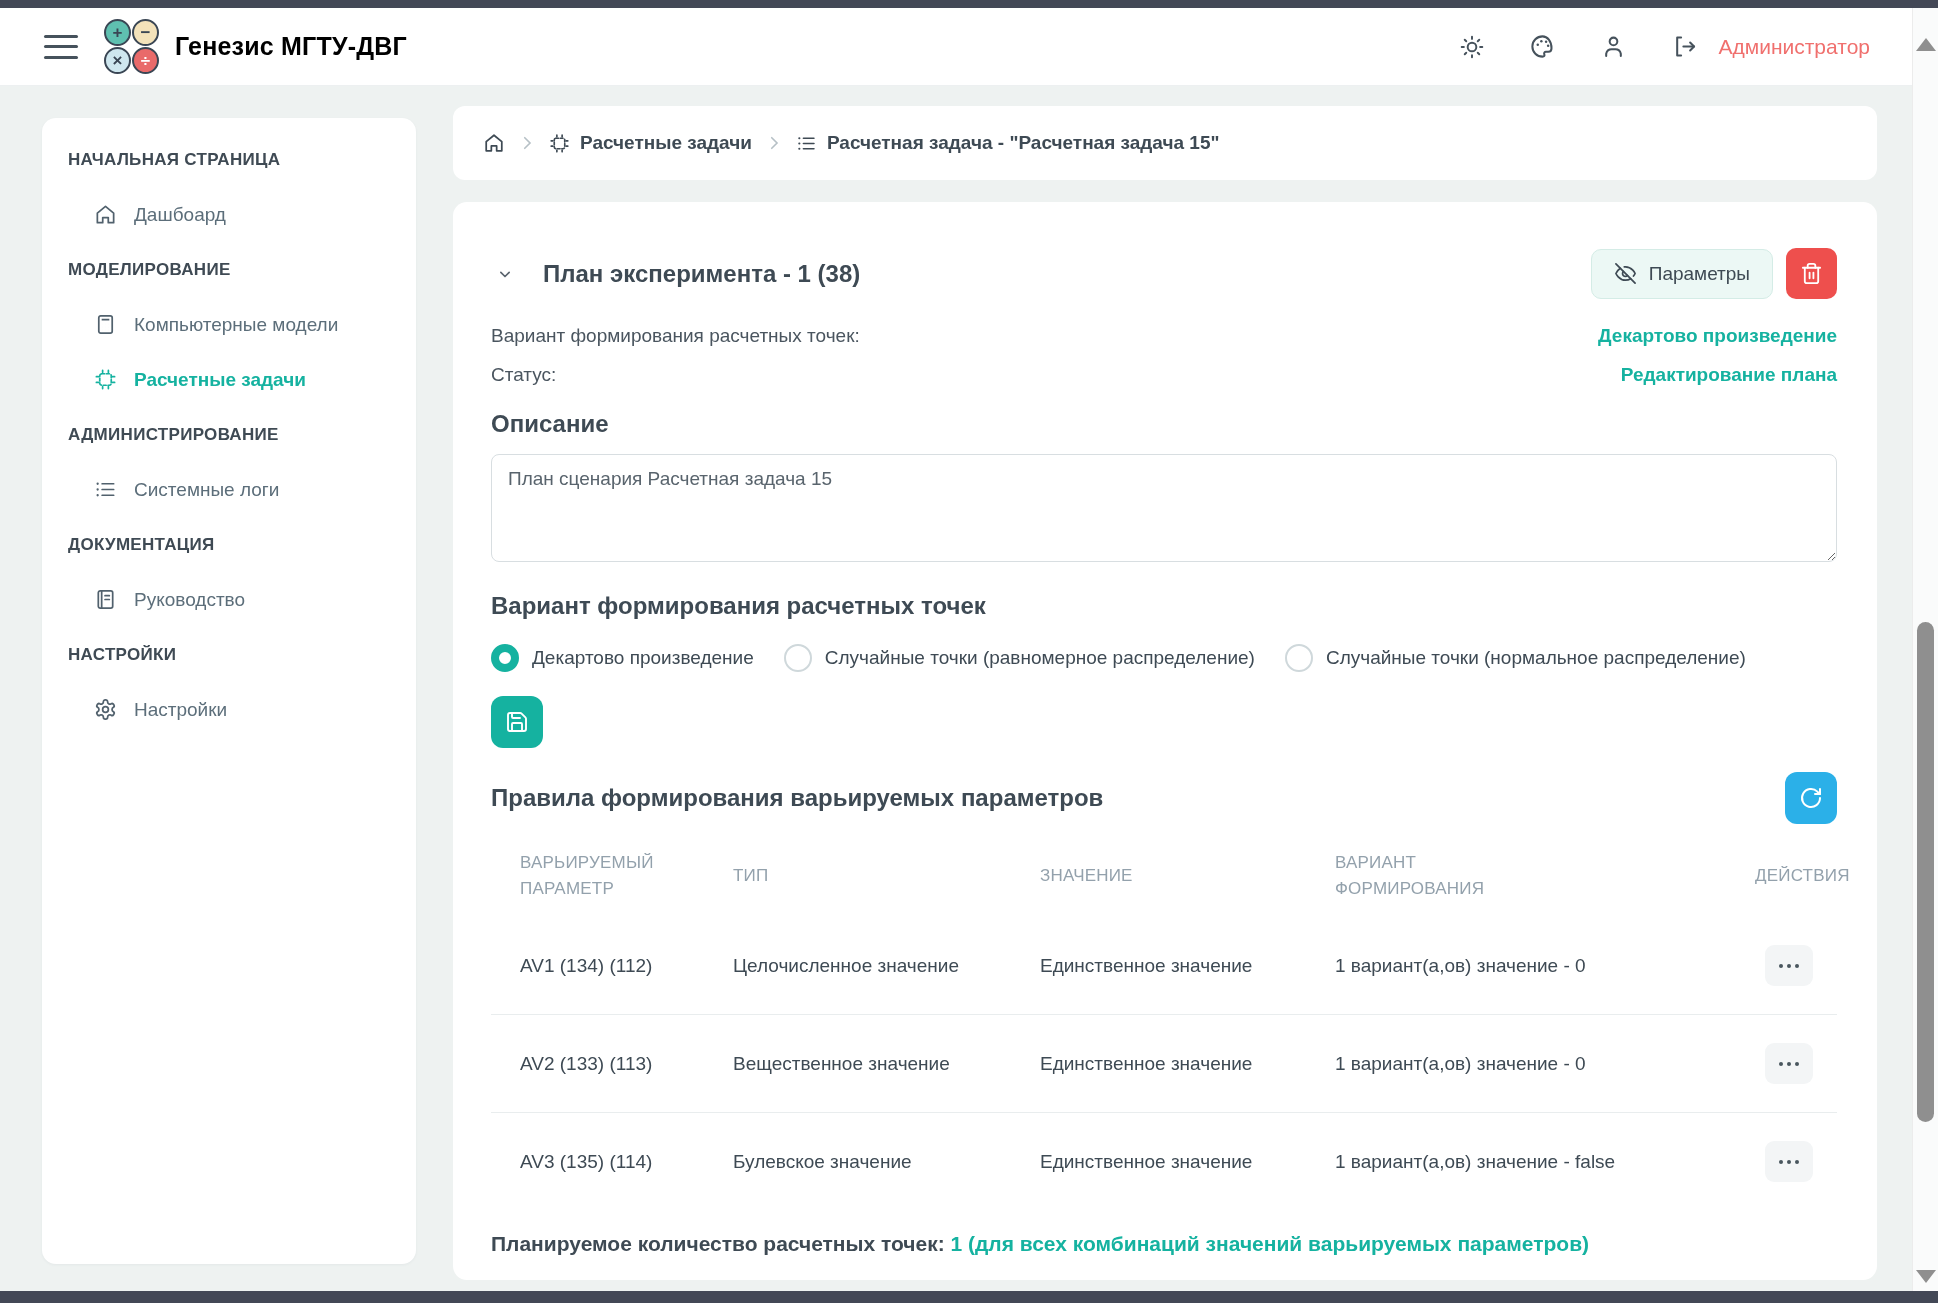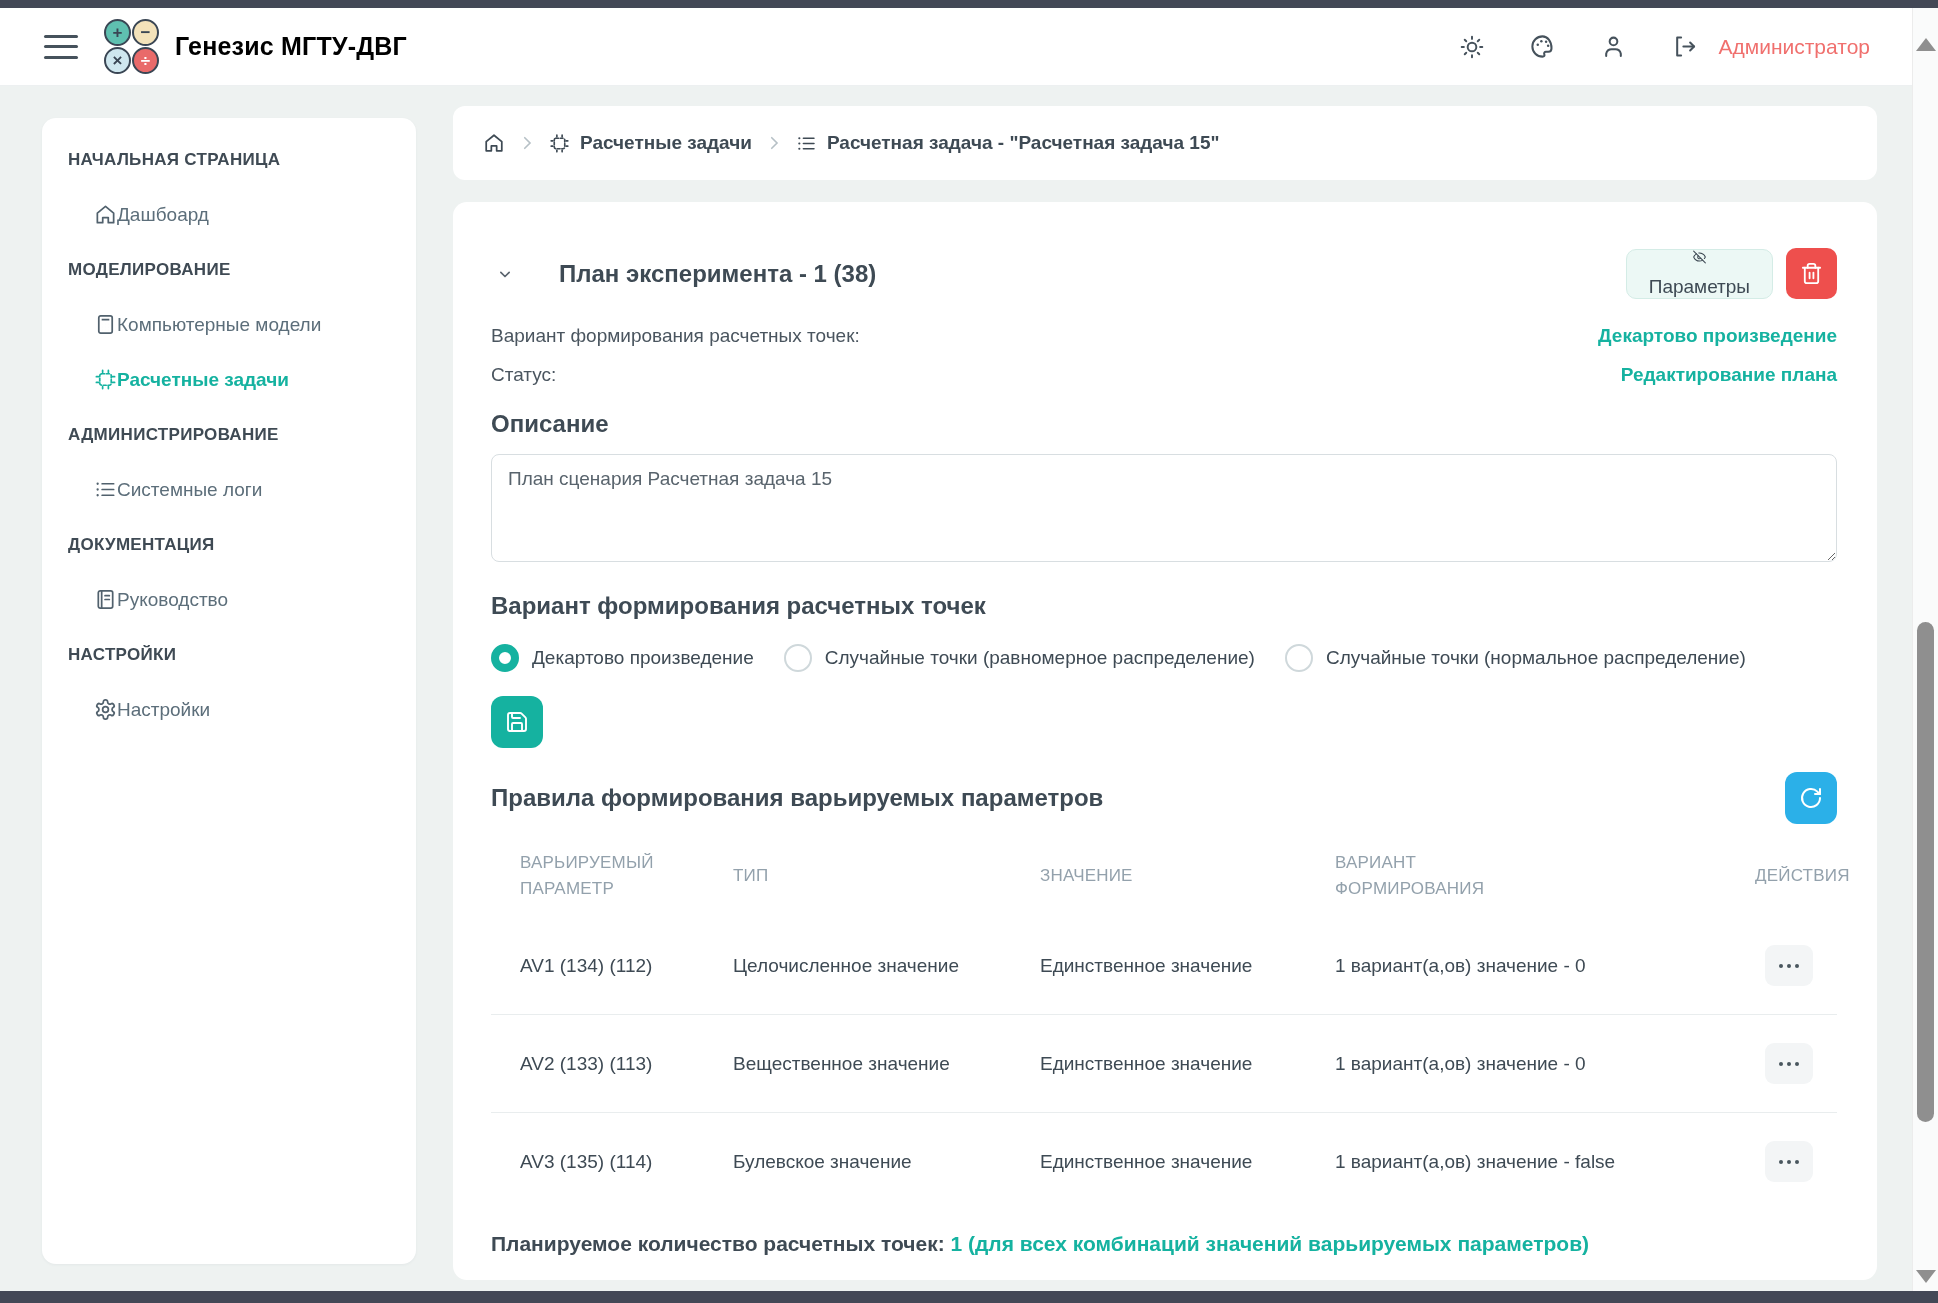--- a/index.html
+++ b/index.html
@@ -49,47 +49,47 @@
   .icon-btn{background:none;border:none;cursor:pointer;color:#46525c;padding:6px;margin-left:32px;}
   .role{margin-left:14px;font-size:21px;color:var(--role-red);}
 
   
   .sidebar{
     position:absolute;left:42px;top:118px;width:374px;height:1146px;background:#fff;
     border-radius:14px;box-shadow:0 1px 3px rgba(40,60,70,.05);padding-top:14px;
   }
   .side-section{height:55px;display:flex;align-items:center;padding-left:26px;
     font-size:17px;font-weight:700;color:#3f4a54;letter-spacing:.3px;}
-  .side-item{height:55px;display:flex;align-items:center;padding-left:52px;
+  .side-item{height:55px;display:flex;align-items:center;gap:17px;padding-left:52px;
     font-size:19px;color:var(--ink-soft);cursor:pointer;}
   .side-item .si{color:#51616d;}
   .side-item.active{color:var(--accent);font-weight:700;}
   .side-item.active .si{color:var(--accent);}
 
   
   .crumb-card{
     position:absolute;left:453px;top:106px;width:1424px;height:74px;background:#fff;
     border-radius:12px;display:flex;align-items:center;padding:0 30px;gap:13px;
   }
   .crumb-link{display:flex;align-items:center;gap:10px;font-size:19px;font-weight:700;color:#3e4a54;cursor:pointer;}
   .crumb-sep{color:#b6c0c6;}
 
   
   .main-card{
     position:absolute;left:453px;top:202px;width:1424px;height:1078px;background:#fff;
     border-radius:14px;padding:34px 40px 0 38px;
   }
   .plan-head{display:flex;align-items:center;margin-top:12px;}
   .collapse-btn{background:none;border:none;color:#5a646e;cursor:pointer;padding:4px;}
-  .plan-title{margin-left:40px;font-size:24px;font-weight:700;color:var(--ink);}
+  .plan-title{margin-left:24px;font-size:24px;font-weight:700;color:var(--ink);}
   .plan-head .spacer{flex:1;}
   .params-btn{
     display:flex;align-items:center;gap:12px;height:50px;padding:0 22px;cursor:pointer;
     background:#ecf8f5;border:1px solid #d4ece6;border-radius:10px;
-    font-family:"Liberation Sans",sans-serif;font-size:19px;color:#3e4a54;flex-direction:column;
+    font-family:"Liberation Sans",sans-serif;font-size:19px;color:#3e4a54;
   }
   .trash-btn{width:51px;height:51px;margin-left:13px;border:none;border-radius:10px;cursor:pointer;
     background:var(--danger);color:#fff;display:flex;align-items:center;justify-content:center;}
 
   .meta{margin-top:26px;display:flex;flex-direction:column;gap:17px;}
   .meta-row{display:flex;justify-content:space-between;align-items:baseline;}
   .meta-label{font-size:19px;color:var(--label);}
   .meta-value{font-size:19px;font-weight:700;color:var(--accent);}
 
   .h2{font-size:24px;font-weight:700;color:var(--ink);}

